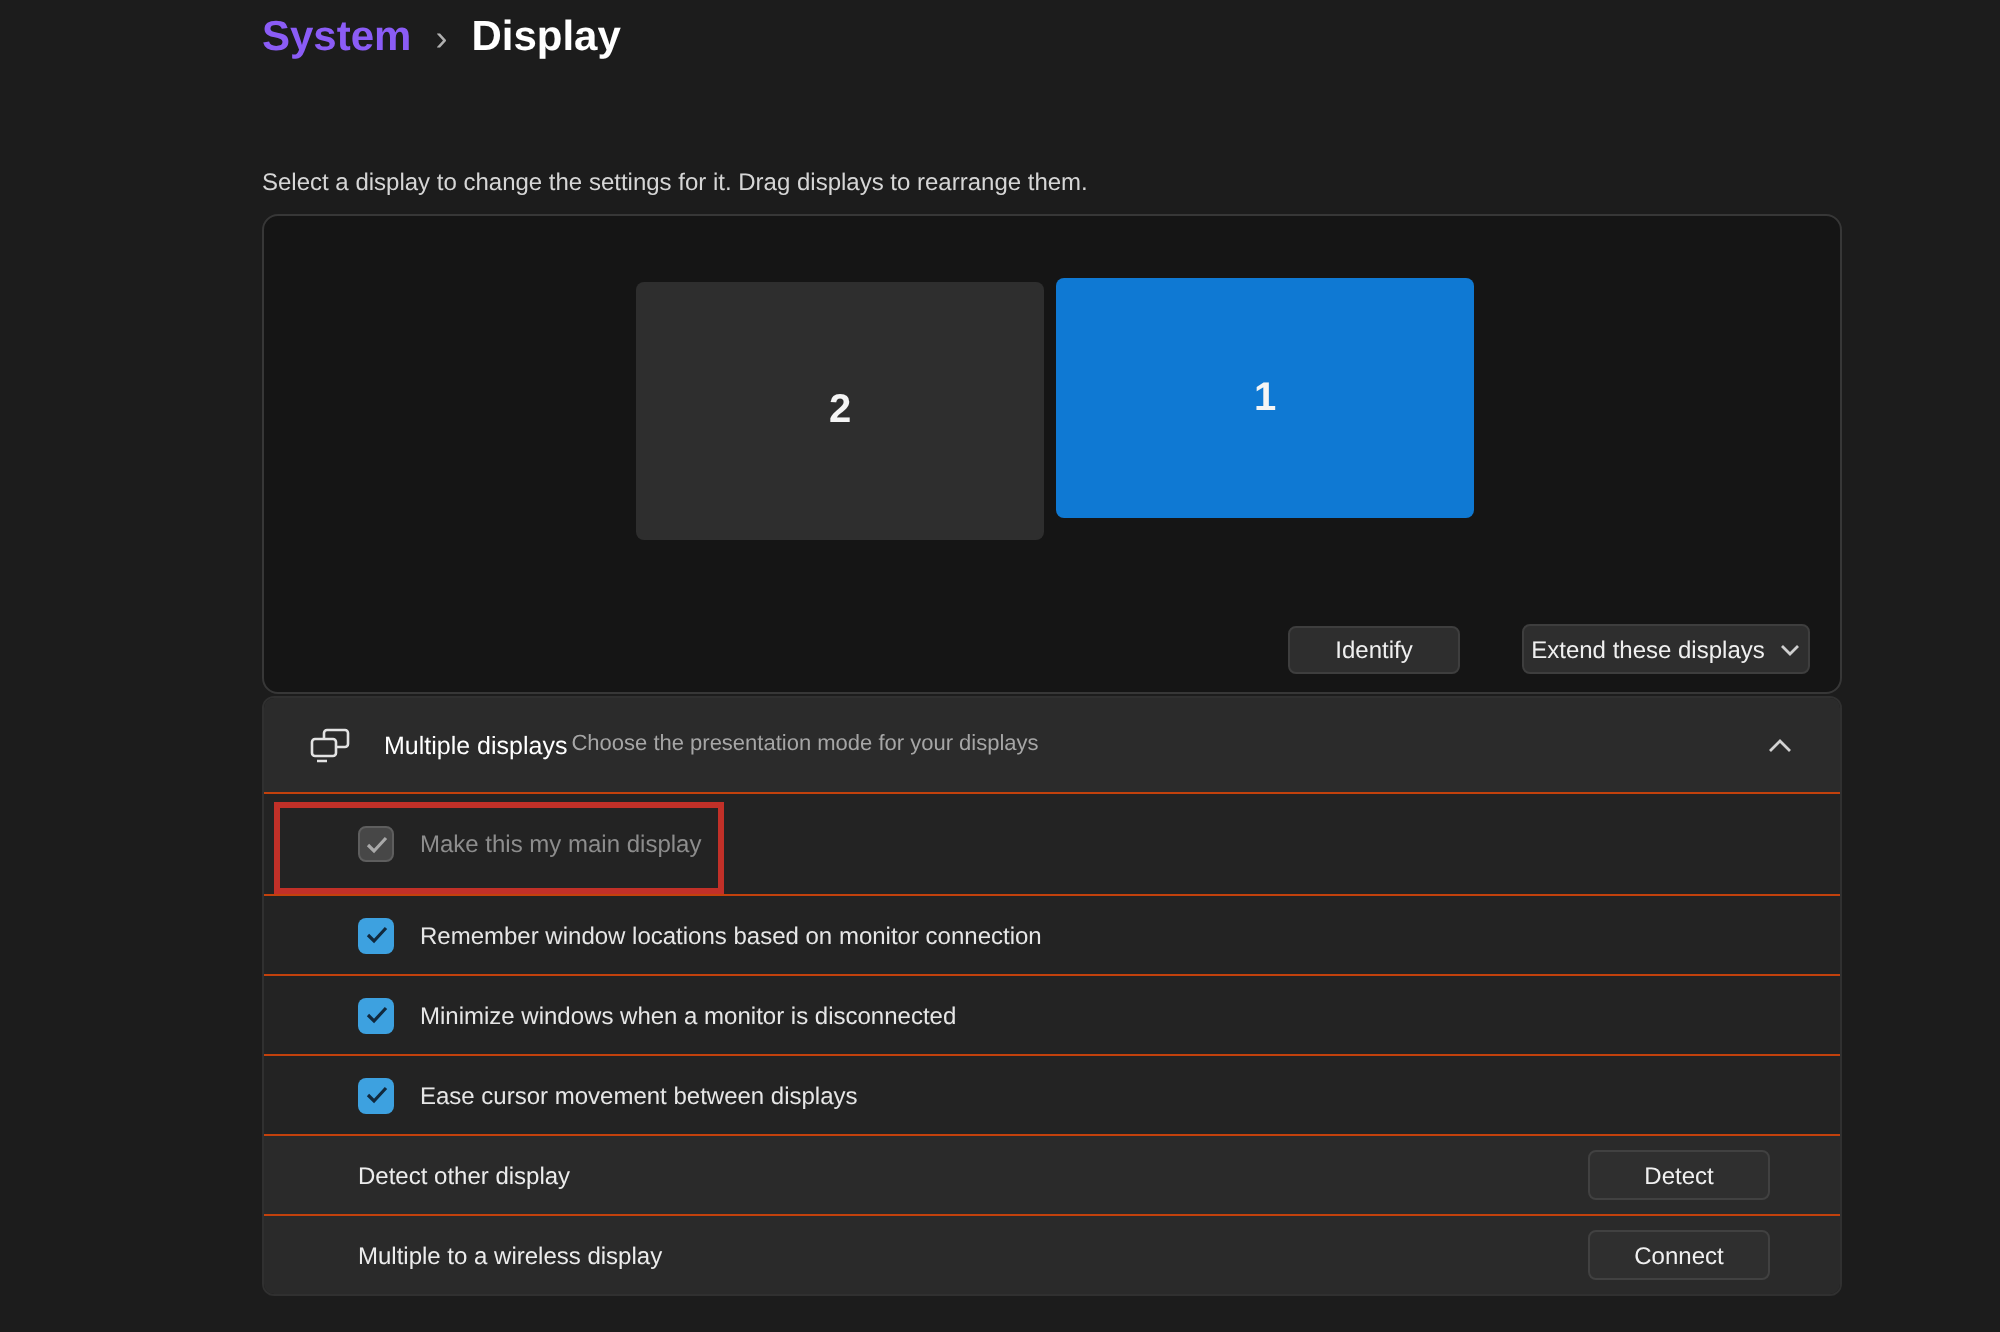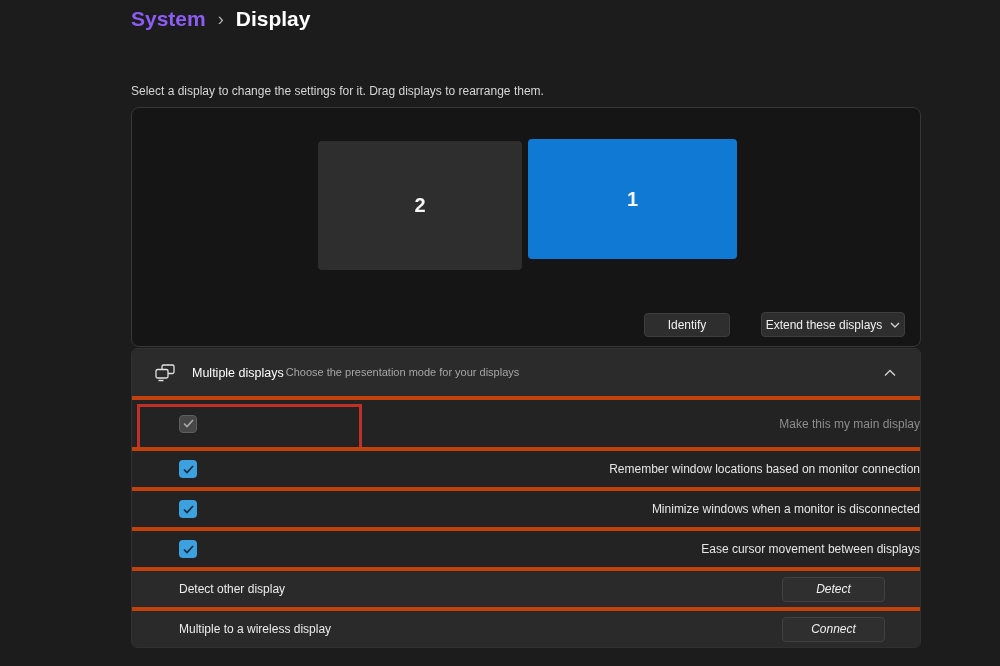--- a/index.html
+++ b/index.html
@@ -41,21 +41,21 @@
   .btn-identify { position:absolute; left:512px; top:205px; width:86px; height:24px; }
   .btn-extend { position:absolute; left:629px; top:204px; width:144px; height:25px; gap:8px; }
   .chev-down { width:10px; height:6px; }
 
   
   .group {
     position:absolute; left:131px; top:348px; width:790px;
     border:1px solid #303030; border-radius:6px; overflow:hidden;
   }
   .row { position:relative; display:flex; align-items:center; }
-  .row + .row { border-top:4px solid #c2410c;justify-content:space-between; }
+  .row + .row { border-top:1px solid #c2410c; }
 
   .row-header { height:47px; background:#2b2b2b; padding:0 16px; cursor:pointer; }
   .md-icon { width:22px; height:20px; margin-left:6px; margin-right:16px; flex:none; }
   .header-text { display:flex; flex-direction:row; gap:2px; }
   .header-title { font-size:12.5px; color:#ffffff; }
   .header-sub { font-size:11px; color:#a6a6a6; }
   .chev-up { margin-left:auto; margin-right:8px; width:12px; height:8px; }
 
   .row-option { height:40px; background:#232323; padding-left:47px; }
   .row-option.tall { height:51px; }
@@ -73,21 +73,21 @@
   .option-label { font-size:12px; color:#e6e6e6; }
   .option-label.dim { color:#8d8d8d; }
 
   .red-box {
     position:absolute; left:5px; top:4px; width:225px; height:46px;
     border:3px solid #c13028; pointer-events:none;
   }
 
   .row-action { height:40px; background:#2a2a2a; padding:0 35px 0 47px; }
   .action-label { font-size:12px; color:#ececec; }
-  .btn-small { margin-left:auto; width:103px; height:25px; background:#2f2f2f; border:1px solid #414141;font-style:italic; }
+  .btn-small { margin-left:auto; width:91px; height:25px; background:#2f2f2f; border:1px solid #414141; }
 </style>
 </head>
 <body>
 
 <div class="page">
 
   <div class="breadcrumb">
     <span class="crumb root">System</span>
     <span class="crumb-sep">›</span>
     <span class="crumb current">Display</span>

